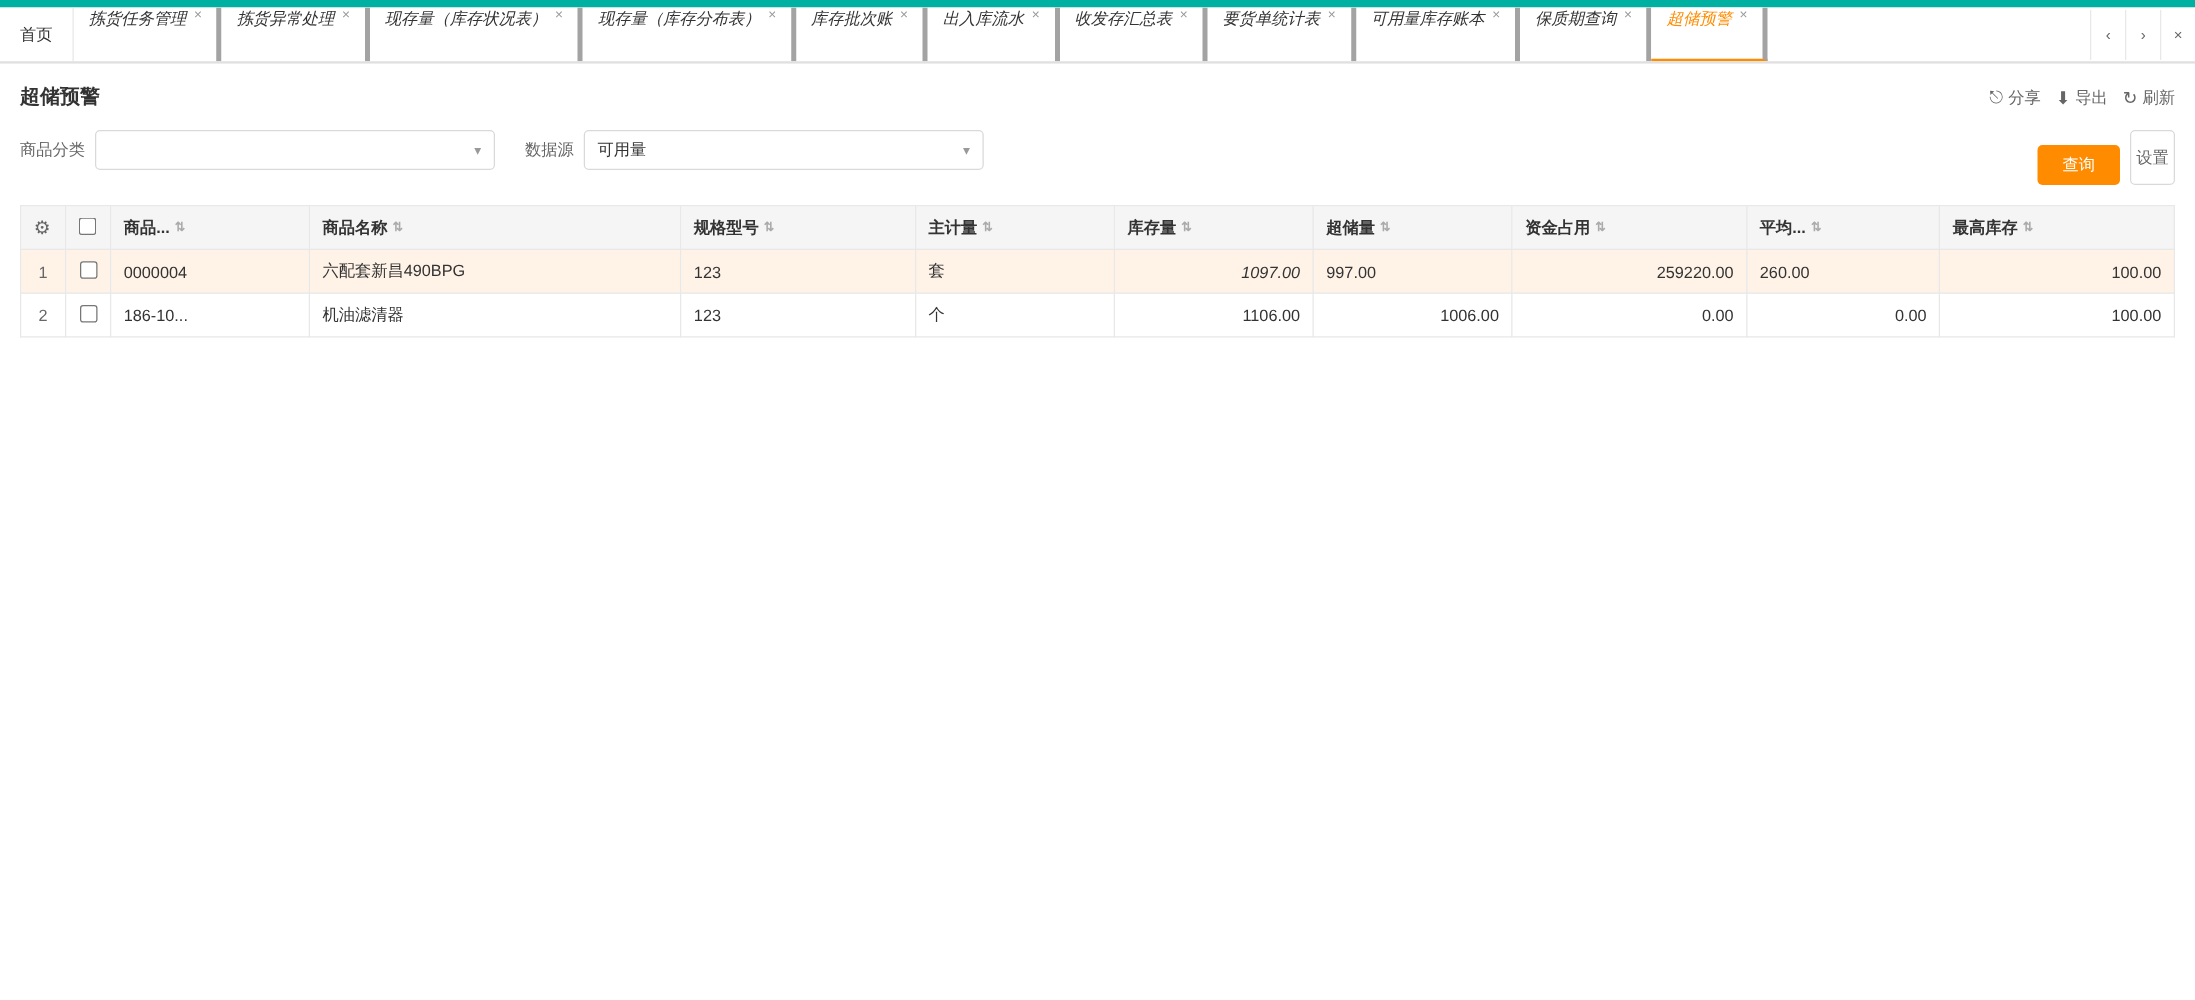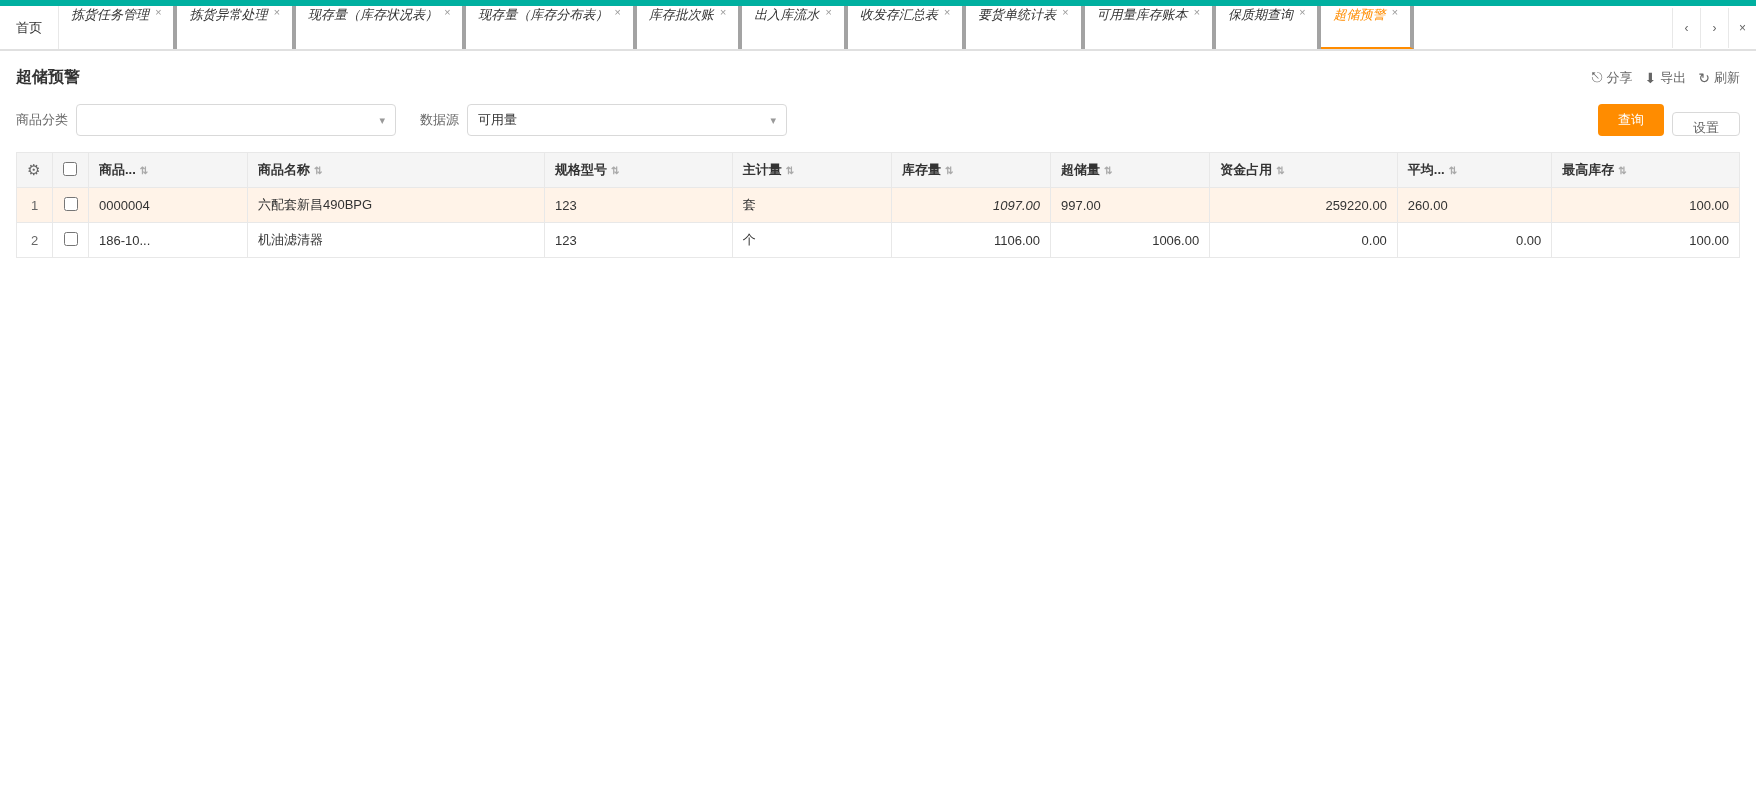--- a/index.html
+++ b/index.html
@@ -124,24 +124,24 @@
       padding: 6px 20px;
       font-size: 13px;
       cursor: pointer;
       height: 32px;
     }
     .btn-settings {
       background: #fff;
       color: #666;
       border: 1px solid #d9d9d9;
       border-radius: 4px;
-      padding: 6px 20px;
-      font-size: 13px;
-      cursor: pointer;
-      height: 24px;
+      padding: 6px 4px;
+      font-size: 13px;
+      cursor: pointer;
+      height: 44px;
     }
 
     
     .data-table {
       width: 100%;
       border-collapse: collapse;
       font-size: 13px;
     }
     .data-table th {
       background: #f5f5f5;

